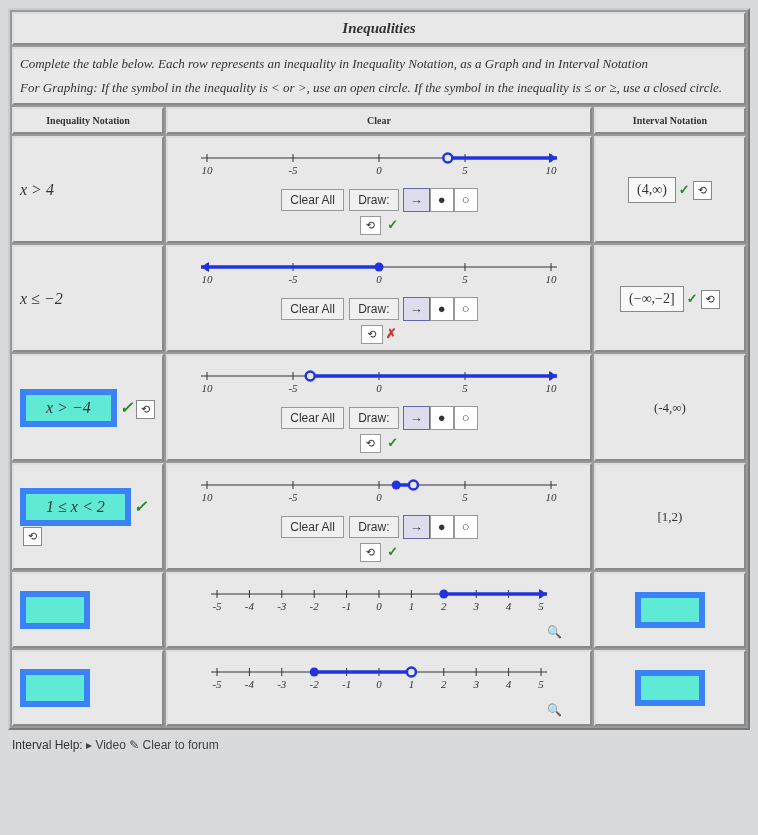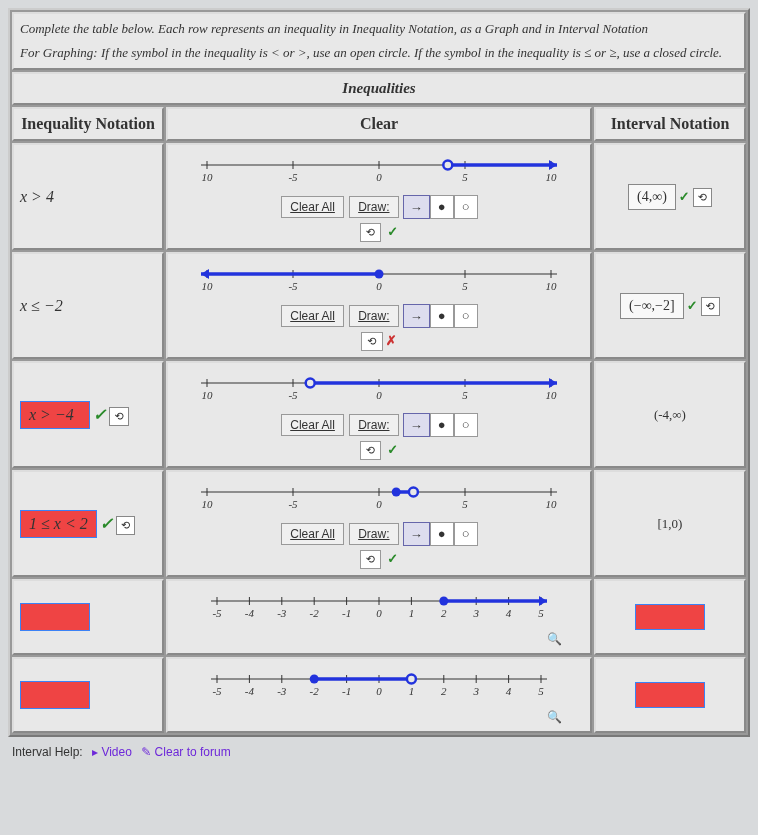--- a/index.html
+++ b/index.html
@@ -1,55 +1,55 @@
 <!DOCTYPE html>
 <html><head>
 <meta charset="utf-8">
 <style>
 * { box-sizing: border-box; margin: 0; padding: 0; }
 body { background: #d8dadc; font-family: Georgia, 'Times New Roman', serif; color: #333; padding: 8px; font-size: 13px; }
 .main-table { width: 100%; border-collapse: separate; border-spacing: 2px; background: #999; border: 2px outset #ccc; }
 .main-table td, .main-table th { background: #e8e8e8; border: 2px outset #ddd; padding: 6px; vertical-align: middle; }
 .title-cell { text-align: center; font-style: italic; font-weight: bold; font-size: 15px; }
 .instr-cell { font-style: italic; font-size: 13px; padding: 8px 10px; line-height: 1.4; }
-.header-cell { text-align: center; font-weight: bold; font-size: 16px; padding: 8px; }
+.header-cell { text-align: center; font-weight: bold; font-size: 10px; padding: 8px; }
 .ineq-cell { width: 150px; font-style: italic; font-family: 'Times New Roman', serif; font-size: 16px; }
-.input-box { display: inline-block; border: 1px solid #3b82f6; background: #ef4444; padding: 4px 8px; min-width: 70px; min-height: 22px; font-style: italic; }
+.input-box { display: inline-block; border: 6px solid #3b82f6; background: #5eead4; padding: 4px 20px; min-width: 70px; min-height: 22px; font-style: italic; }
 .check { color: #2a8a2a; font-weight: bold; margin-left: 3px; }
 .cross { color: #c33; font-weight: bold; }
 .retry-icon { display: inline-block; border: 1px solid #888; background: #fff; padding: 2px 4px; font-size: 11px; margin-left: 3px; font-style: normal; }
 .graph-cell { text-align: center; width: 420px; padding: 8px; }
 .interval-cell { text-align: center; width: 150px; font-family: 'Times New Roman', serif; }
 .numberline { position: relative; height: 36px; margin: 0 auto 8px; text-align: right; }
 .numberline svg { display: block; margin: 0 auto; }
 .toolbar { text-align: center; margin-top: 4px; }
-.btn { display: inline-block; border: 1px solid #999; background: #f0f0f0; padding: 3px 8px; font-size: 12px; font-family: Arial, sans-serif; margin: 0 1px; vertical-align: middle; text-decoration: underline; }
+.btn { display: inline-block; border: 1px solid #999; background: #f0f0f0; padding: 3px 8px; font-size: 12px; font-family: Arial, sans-serif; margin: 0 1px; vertical-align: middle; }
 .tool { display: inline-block; border: 1px solid #999; background: #fff; padding: 3px 6px; min-width: 24px; text-align: center; vertical-align: middle; margin: 0 0px; }
 .tool.sel { background: #dde; border-color: #66a; }
 .status-bar { text-align: center; margin-top: 4px; }
 .status-small { display: inline-block; border: 1px solid #999; background: #fff; padding: 2px 5px; font-size: 11px; }
 .help { font-size: 12px; padding: 8px 0 0 4px; font-style: normal; font-family: Arial, sans-serif; color: #333; }
-.help-link { color: #6d28d9; margin-left: 6px; }
+.help-link { color: #404040; }
 .vbox { display: inline-block; border: 1px solid #888; background: #f8f8f8; padding: 4px 8px; font-family: 'Times New Roman', serif; font-size: 14px; }
 .mag { display: inline-block; font-size: 12px; color: #555; margin: 0 2px; }
 </style>
 </head>
 <body>
 
 <table class="main-table">
   <tbody>
       <tr>
+        <td colspan="3" class="title-cell">Inequalities</td>
+      </tr>
+  <tr>
         <td colspan="3" class="instr-cell">
     <div>Complete the table below. Each row represents an inequality in Inequality Notation, as a Graph and in Interval Notation</div>
     <div style="height:6px"></div>
     <div>For Graphing: If the symbol in the inequality is &lt; or &gt;, use an open circle. If the symbol in the inequality is ≤ or ≥, use a closed circle.</div>
   </td>
-      </tr>
-  <tr>
-        <td colspan="3" class="title-cell">Inequalities</td>
       </tr>
   <tr>
     <td class="header-cell">Inequality Notation</td>
     <td class="header-cell">Clear</td>
     <td class="header-cell">Interval Notation</td>
   </tr>
   </tbody>
     <tbody id="rows">
       <tr>
     <td class="ineq-cell"><span>x &gt; 4</span></td>
@@ -174,21 +174,21 @@
 
       <div class="toolbar">
     <span class="btn">Clear All</span>
     <span class="btn">Draw:</span>
     <span class="tool sel">→</span><span class="tool">●</span><span class="tool">○</span>
   </div>
   <div class="status-bar">
     <span class="status-small">⟲</span> <span class="check">✓</span>
   </div>
     </td>
-    <td class="interval-cell"><span>[1,0)</span></td>
+    <td class="interval-cell"><span>[1,2)</span></td>
       </tr>
       <tr>
     <td class="ineq-cell"><span class="input-box">&nbsp;</span></td>
     <td class="graph-cell">
       <div class="numberline">
             <svg width="360" height="36">
     <line x1="12" y1="14" x2="348" y2="14" stroke="#333" stroke-width="1"></line>
     <line x1="18" y1="10" x2="18" y2="18" stroke="#333" stroke-width="1"></line>
               <text x="18" y="30" text-anchor="middle" font-size="11" font-style="italic" fill="#333">-5</text>
               <line x1="50.4" y1="10" x2="50.4" y2="18" stroke="#333" stroke-width="1"></line>

